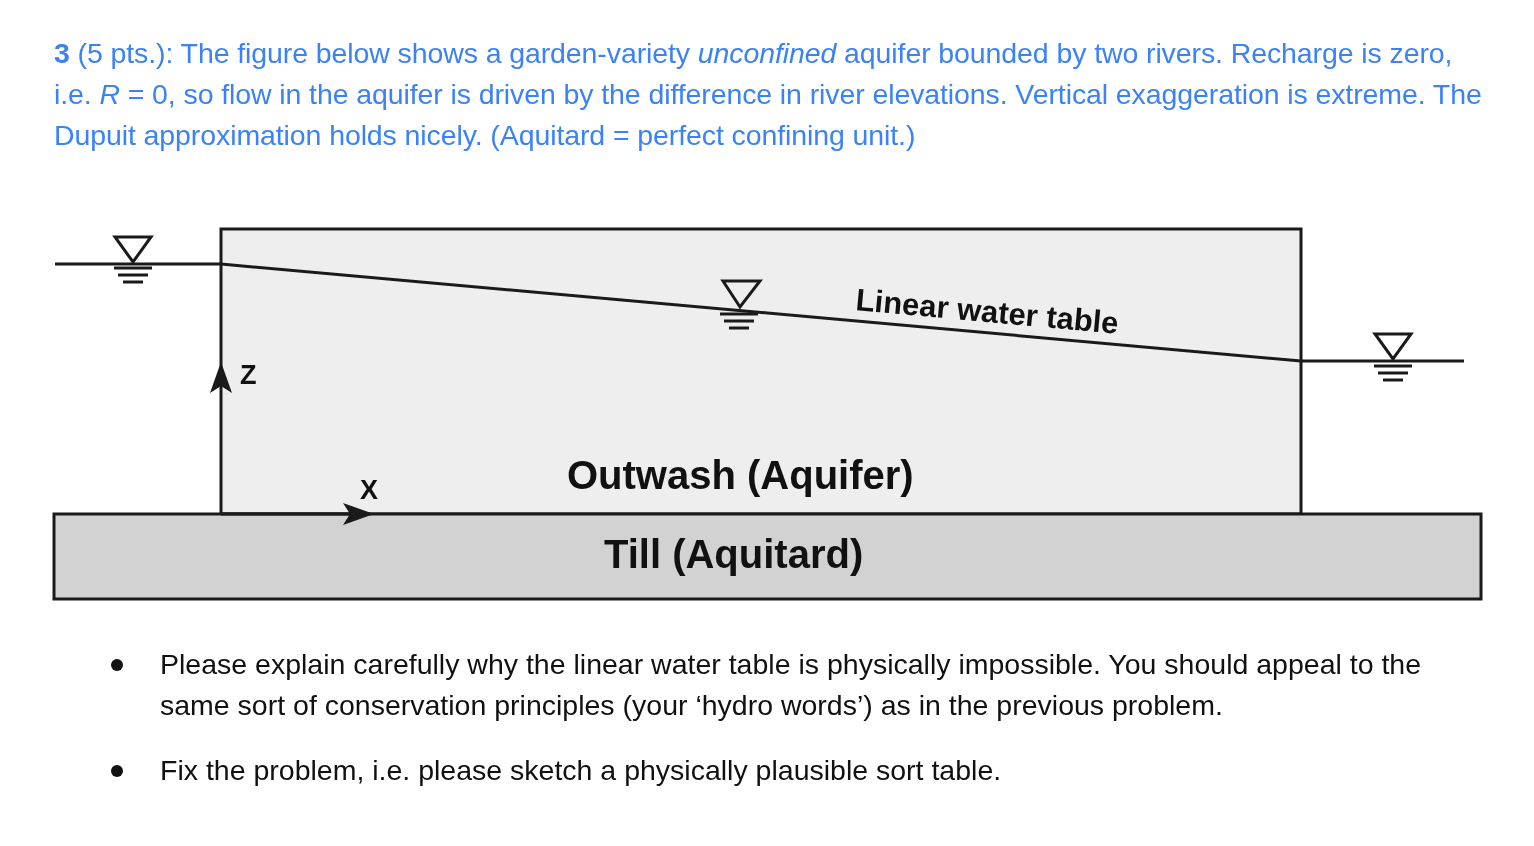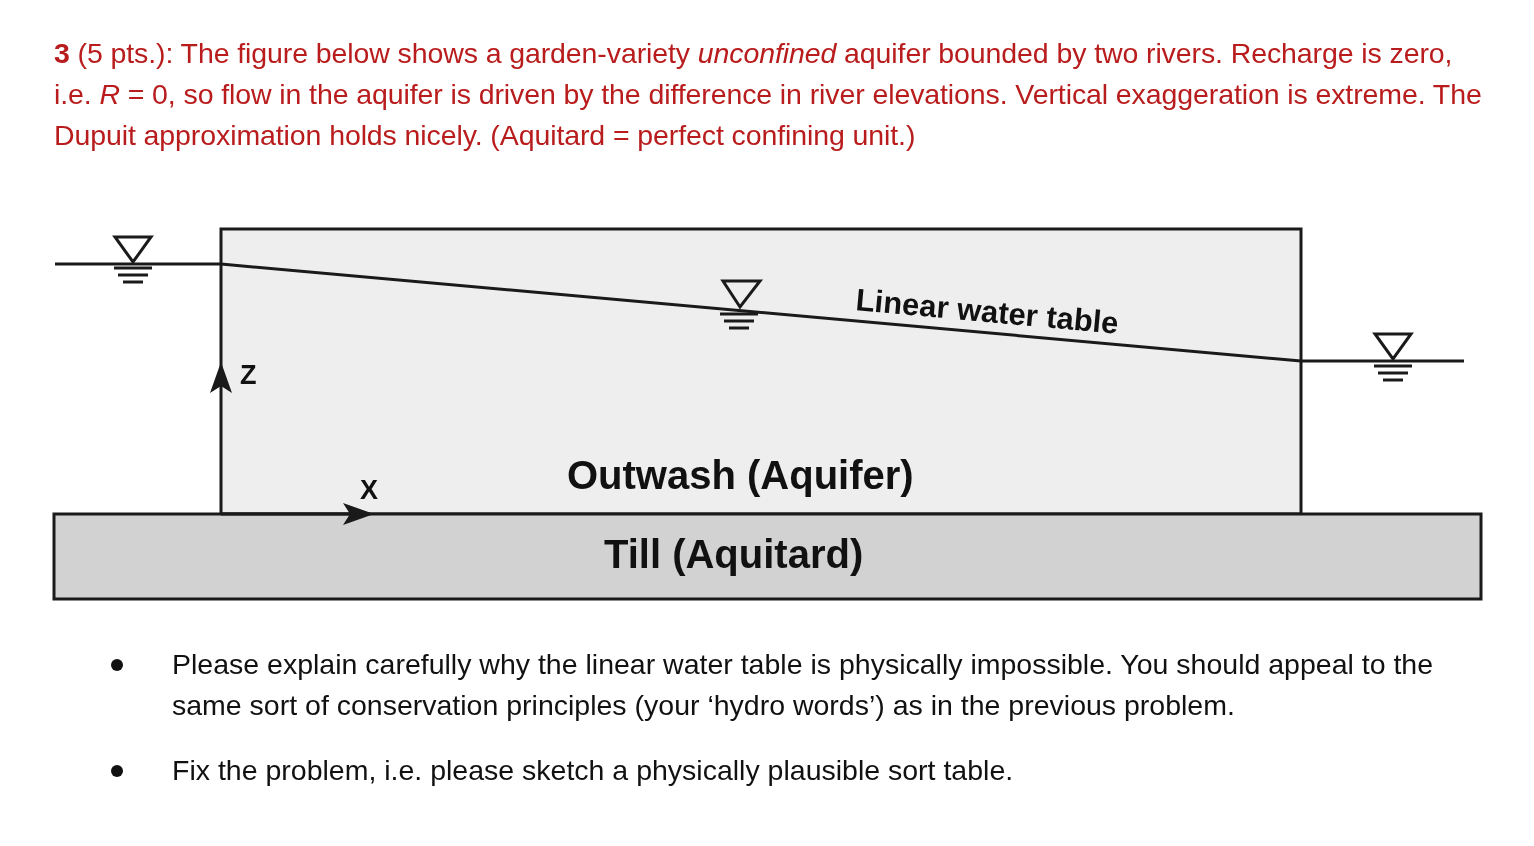--- a/index.html
+++ b/index.html
@@ -1,26 +1,26 @@
 <!DOCTYPE html>
 <html><head>
 <meta charset="utf-8">
 <style>
   html, body { margin:0; padding:0; background:#ffffff; }
   body { width:1534px; height:846px; position:relative; overflow:hidden;
          font-family:"Liberation Sans", "DejaVu Sans", sans-serif; color:#111; }
   .prob { position:absolute; left:54px; top:33px; width:1440px;
-          font-size:28.5px; line-height:41px; color:#b91c1c; letter-spacing:-0.1px; }
+          font-size:28.5px; line-height:41px; color:#3b82f6; letter-spacing:-0.1px; }
   .prob b { font-weight:bold; }
   .prob i { font-style:italic; }
   .figure { position:absolute; left:0; top:0; width:1534px; height:846px; }
   .bullets { position:absolute; left:0; top:0; width:1534px; }
   .bullet-row { position:absolute; left:0; width:1534px; font-size:28.5px; line-height:41px; color:#111; }
   .bullet-dot { position:absolute; left:111px; width:12px; height:12px; border-radius:50%; background:#111; }
-  .bullet-text { position:absolute; left:172px; width:1330px; }
+  .bullet-text { position:absolute; left:160px; width:1330px; }
   svg text { font-family:"Liberation Sans", "DejaVu Sans", sans-serif; font-weight:bold; fill:#111; }
 </style>
 </head>
 <body>
 
 <div class="prob"><b>3</b> <span>(5 pts.):</span><span> The figure below shows a garden-variety </span><i>unconfined</i><span> aquifer bounded by two rivers. Recharge is zero, i.e. </span><i>R</i><span> = 0, so flow in the aquifer is driven by the difference in river elevations. Vertical exaggeration is extreme. The Dupuit approximation holds nicely. (Aquitard = perfect confining unit.)</span></div>
 
 <svg class="figure" width="1534" height="846" viewBox="0 0 1534 846">
 
   <rect x="221" y="229" width="1080" height="285" fill="#efeeee" stroke="#1a1a1a" stroke-width="3"></rect>

